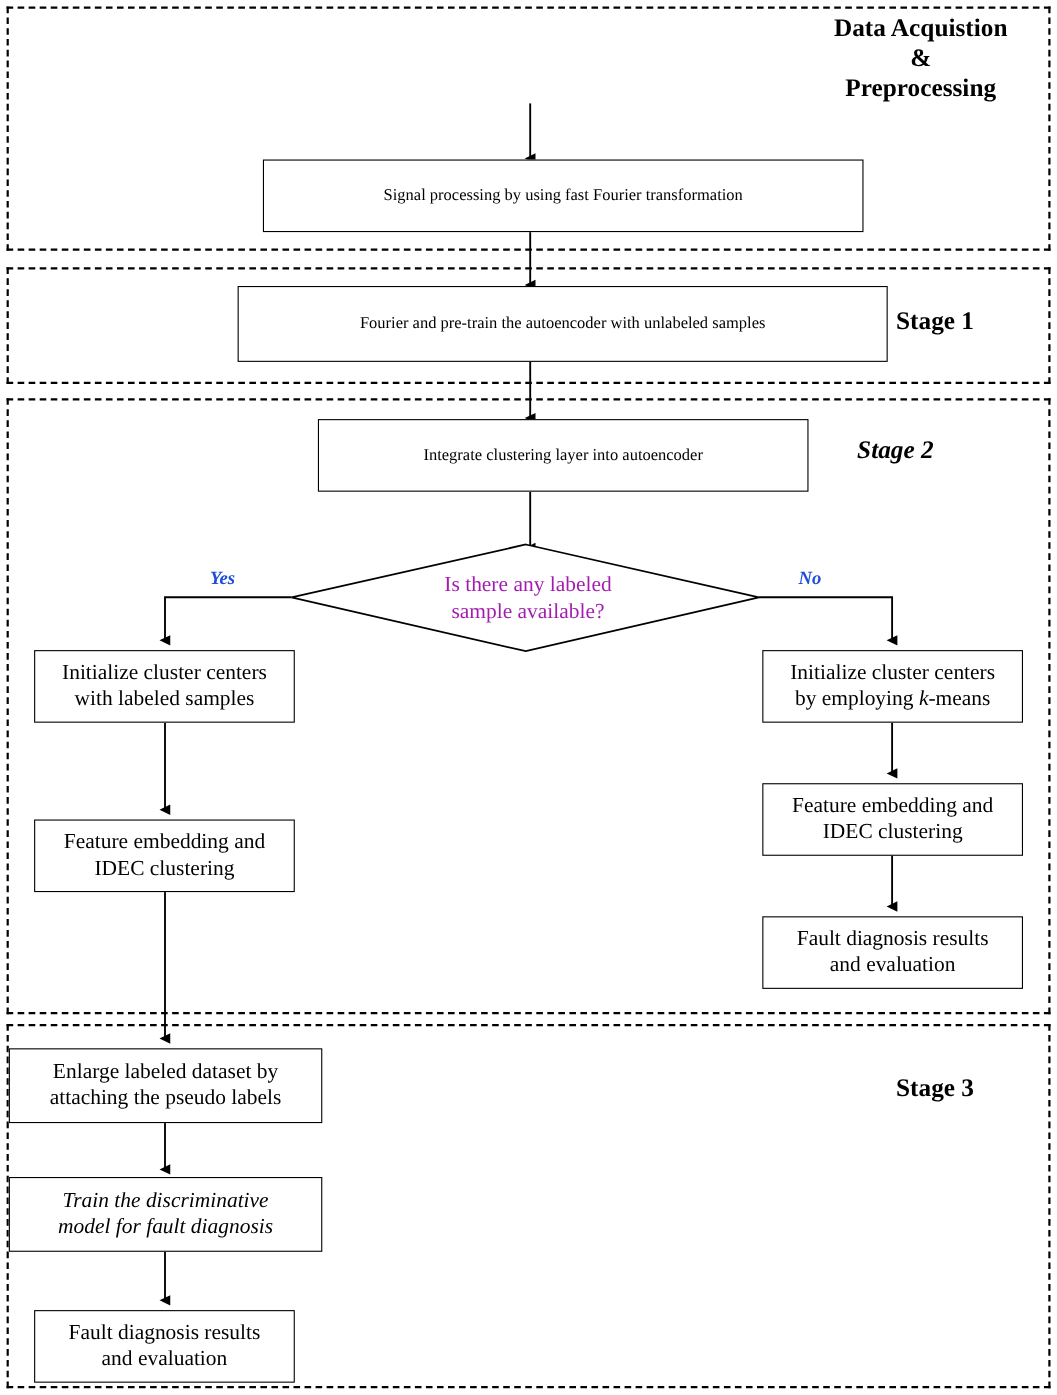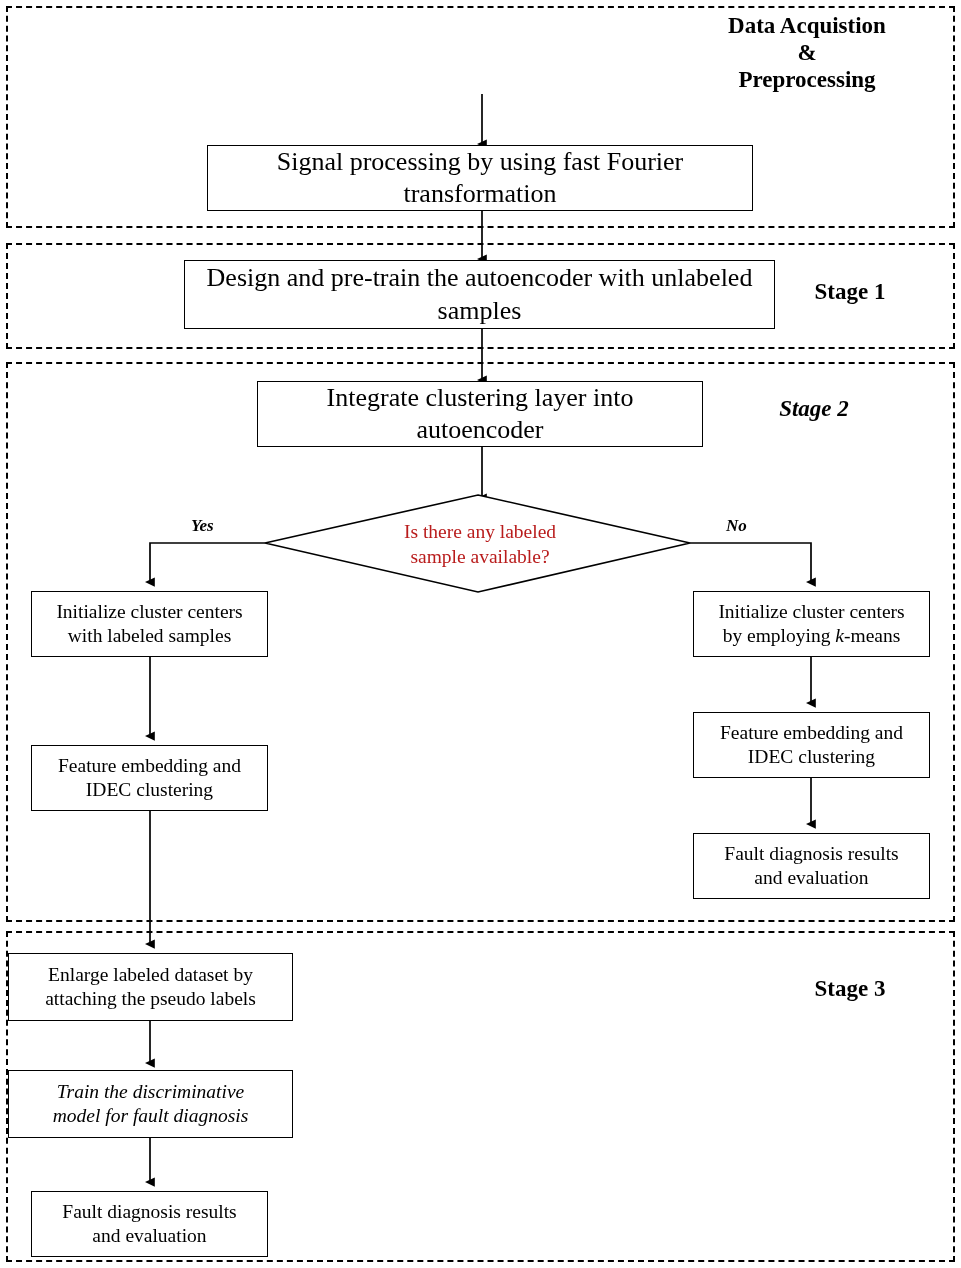--- a/index.html
+++ b/index.html
@@ -45,52 +45,52 @@
     display: flex;
     align-items: center;
     justify-content: center;
     text-align: center;
     font-size: 19.5px;
     line-height: 1.25;
     color: #000000;
     white-space: pre-line;
     padding: 2px 6px;
   }
-  .node.one-line { font-size: 26px; }
+  .node.one-line { font-size: 15px; margin-left: 32px; }
   .diamond-text {
     position: absolute;
     text-align: center;
     font-size: 19.5px;
     line-height: 1.3;
-    color: #b91c1c;
+    color: #a21caf;
     white-space: pre-line;
     display: flex;
     align-items: center;
     justify-content: center;
   }
   .branch-label {
     position: absolute;
     font-style: italic;
     font-weight: bold;
     font-size: 17px;
-    color: #000000;
+    color: #1d4ed8;
   }
   .ital { font-style: italic; }
 </style>
 </head>
 <body>
 
 <div id="canvas">
 
   <div class="section" style="left:6px; top:6px; width:949px; height:222px;"></div>
   <div class="section" style="left:6px; top:243px; width:949px; height:106px;"></div>
   <div class="section" style="left:6px; top:362px; width:949px; height:560px;"></div>
   <div class="section" style="left:6px; top:931px; width:949px; height:331px;"></div>
 
-  <div class="section-title" style="left:682px; top:12px; width:250px;">Data Acquistion
+  <div class="section-title" style="left:712px; top:12px; width:250px;">Data Acquistion
 &amp;
 Preprocessing</div>
   <div class="section-title" style="left:760px; top:278px; width:180px;">Stage 1</div>
   <div class="section-title" style="left:724px; top:395px; width:180px;font-style:italic;">Stage 2</div>
   <div class="section-title" style="left:760px; top:975px; width:180px;">Stage 3</div>
 
   <svg class="layer" viewBox="0 0 961 1268">
     <defs>
       <marker id="ah" markerWidth="12" markerHeight="12" refX="5.2" refY="5.6" orient="auto" markerUnits="userSpaceOnUse">
         <path d="M0.6,0.8 L10,0.8 L5.3,10.6 Z" fill="#000000"></path>
@@ -122,21 +122,21 @@
 
       <line x1="150" y1="1137" x2="150" y2="1182" marker-end="url(#ah)"></line>
 
       <polygon points="478,495 690,543 478,592 265,543" stroke="#000000" stroke-width="1.6" fill="#ffffff"></polygon>
     </g>
   </svg>
 
 
   <div class="node one-line" style="left:207px; top:145px; width:546px; height:66px;">Signal processing by using fast Fourier transformation</div>
 
-  <div class="node one-line" style="left:184px; top:260px; width:591px; height:69px;">Design and pre-train the autoencoder with unlabeled samples</div>
+  <div class="node one-line" style="left:184px; top:260px; width:591px; height:69px;">Fourier and pre-train the autoencoder with unlabeled samples</div>
 
   <div class="node one-line" style="left:257px; top:381px; width:446px; height:66px;">Integrate clustering layer into autoencoder</div>
 
   <div class="diamond-text" style="left:330px; top:507px; width:300px; height:74px;">Is there any labeled
 sample available?</div>
 
   <div class="branch-label" style="left:191px; top:516px;">Yes</div>
   <div class="branch-label" style="left:726px; top:516px;">No</div>
 
   <div class="node" style="left:31px; top:591px; width:237px; height:66px;">Initialize cluster centers

